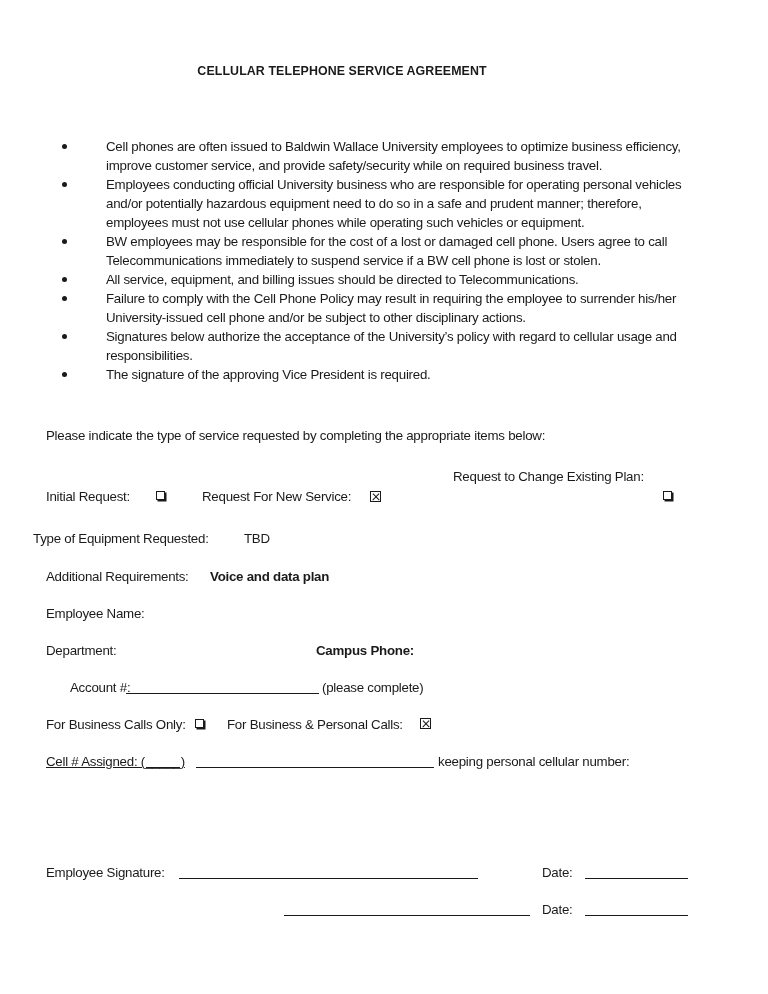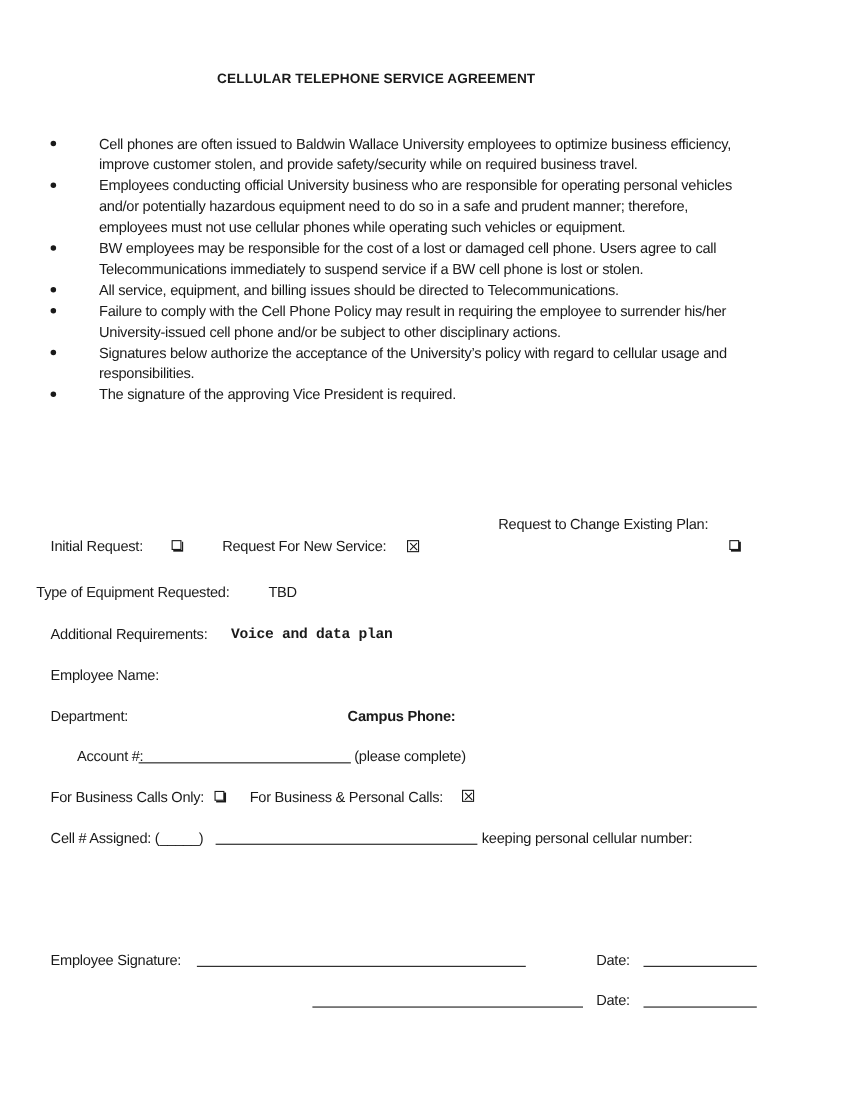--- a/index.html
+++ b/index.html
@@ -8,36 +8,36 @@
       font-family: "Liberation Sans", "DejaVu Sans", sans-serif;
       color: #1a1a1a; font-size: 13.4px;
     }
     .page { position: absolute; left: 0; top: 0; width: 768px; height: 994px; }
     .title {
       position: absolute; top: 64px; left: 0; width: 684px; text-align: center;
       font-weight: bold; font-size: 12.4px; letter-spacing: 0.1px;
     }
     .bullets {
       position: absolute; top: 121px; left: 46px; width: 690px;
-      margin: 0; padding: 0; list-style: none;
+      margin: 16px; padding: 0; list-style: none;
     }
     .bullets li {
       position: relative; padding-left: 44px; line-height: 19px;
       font-size: 13.3px; letter-spacing: -0.25px;
     }
     .bullets li .dot {
       position: absolute; left: 0; top: 7px; width: 5px; height: 5px;
       background: #1a1a1a; border-radius: 50%;
     }
     .line {
       position: absolute; left: 46px; white-space: pre; font-size: 13.3px;
       letter-spacing: -0.25px; line-height: 18px;
     }
     .abs { position: absolute; white-space: pre; font-size: 13.3px; letter-spacing: -0.25px; line-height: 18px; }
-    .bold { font-weight: bold; font-family: Liberation Mono, monospace; }
+    .bold { font-weight: bold; }
     .chk {
       display: inline-block; position: absolute; width: 9px; height: 9px;
       border: 1.3px solid #1a1a1a; box-sizing: border-box;
     }
     .chk.shadow { box-shadow: 1.5px 1.5px 0 #1a1a1a; }
     .chk.x::before, .chk.x::after {
       content: ""; position: absolute; left: 50%; top: 50%; width: 9px; height: 1.3px;
       background: #1a1a1a; transform-origin: center;
     }
     .chk.x::before { transform: translate(-50%, -50%) rotate(45deg); }
@@ -49,21 +49,21 @@
 <body>
 
 <div class="page">
 
   <div class="title">CELLULAR TELEPHONE SERVICE AGREEMENT</div>
 
   <ul class="bullets">
     <li>
         <span class="dot"></span>
         <div>Cell phones are often issued to Baldwin Wallace University employees to optimize business efficiency,</div>
-        <div>improve customer stolen, and provide safety/security while on required business travel.</div>
+        <div>improve customer service, and provide safety/security while on required business travel.</div>
       </li>
     <li>
         <span class="dot"></span>
         <div>Employees conducting official University business who are responsible for operating personal vehicles</div>
         <div>and/or potentially hazardous equipment need to do so in a safe and prudent manner; therefore,</div>
         <div>employees must not use cellular phones while operating such vehicles or equipment.</div>
       </li>
     <li>
         <span class="dot"></span>
         <div>BW employees may be responsible for the cost of a lost or damaged cell phone.  Users agree to call</div>
@@ -82,20 +82,21 @@
         <span class="dot"></span>
         <div>Signatures below authorize the acceptance of the University’s policy with regard to cellular usage and</div>
         <div>responsibilities.</div>
       </li>
     <li>
         <span class="dot"></span>
         <div>The signature of the approving Vice President is required.</div>
       </li>
   </ul>
 
+  <div class="line" style="top:427px;">Please indicate the type of service requested by completing the appropriate items below:</div>
 
   <div class="abs" style="top:488px; left:46px;">Initial Request:</div>
   <span class="chk shadow" style="top:491px; left:156px;"></span>
   <div class="abs" style="top:488px; left:202px;">Request For New Service:</div>
   <span class="chk x" style="top:491px; left:370px; width:11px; height:11px;"></span>
   <div class="abs" style="top:468px; left:453px;">Request to Change Existing Plan:</div>
   <span class="chk shadow" style="top:491px; left:663px;"></span>
 
   <div class="abs" style="top:530px; left:33px;">Type of Equipment Requested:</div>
   <div class="abs" style="top:530px; left:244px;">TBD</div>
@@ -113,21 +114,21 @@
 
   <div class="abs" style="top:679px; left:46px;margin-left:24px;">Account #:</div>
   <span class="uline" style="position:absolute; top:681px; left:126px; width:193px;"></span>
   <div class="abs" style="top:679px; left:322px;">(please complete)</div>
 
   <div class="abs" style="top:716px; left:46px;">For Business Calls Only:</div>
   <span class="chk shadow" style="top:719px; left:195px;"></span>
   <div class="abs" style="top:716px; left:227px;">For Business &amp; Personal Calls:</div>
   <span class="chk x" style="top:718px; left:420px; width:11px; height:11px; border-width:1px;"></span>
 
-  <div class="abs" style="top:753px; left:46px;">Cell # Assigned: (_____)</div>
+  <div class="abs" style="top:753px; left:46px;text-decoration:underline;">Cell # Assigned: (_____)</div>
   <span class="uline" style="position:absolute; top:755px; left:196px; width:238px;"></span>
   <div class="abs" style="top:753px; left:438px;">keeping personal cellular number:</div>
 
   <div class="abs" style="top:864px; left:46px;">Employee Signature:</div>
   <span class="uline" style="position:absolute; top:866px; left:179px; width:299px;"></span>
   <div class="abs" style="top:864px; left:542px;">Date:</div>
   <span class="uline" style="position:absolute; top:866px; left:585px; width:103px;"></span>
 
   <span class="uline" style="position:absolute; top:903px; left:284px; width:246px;"></span>
   <div class="abs" style="top:901px; left:542px;">Date:</div>

